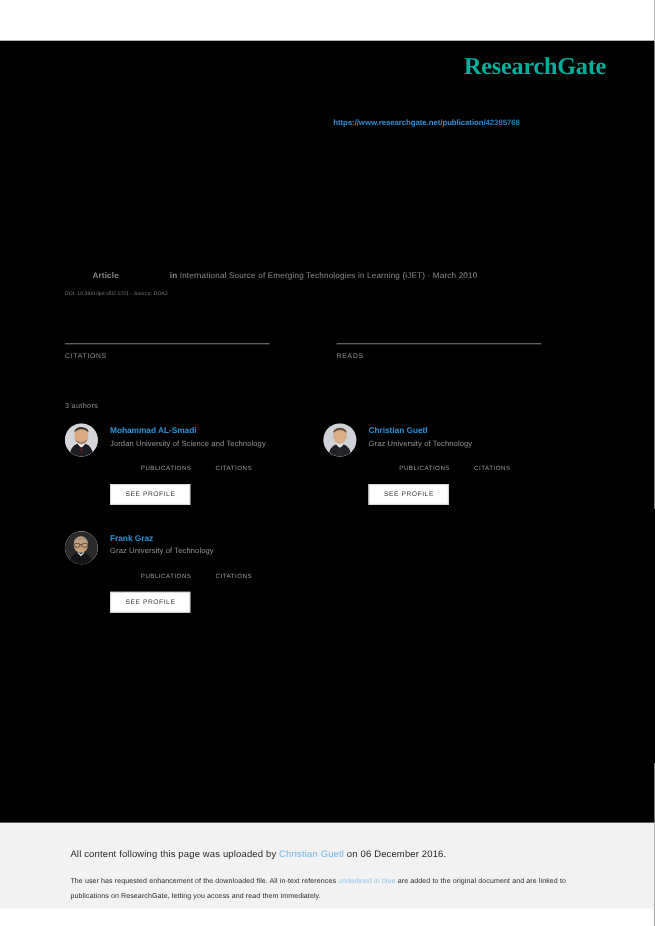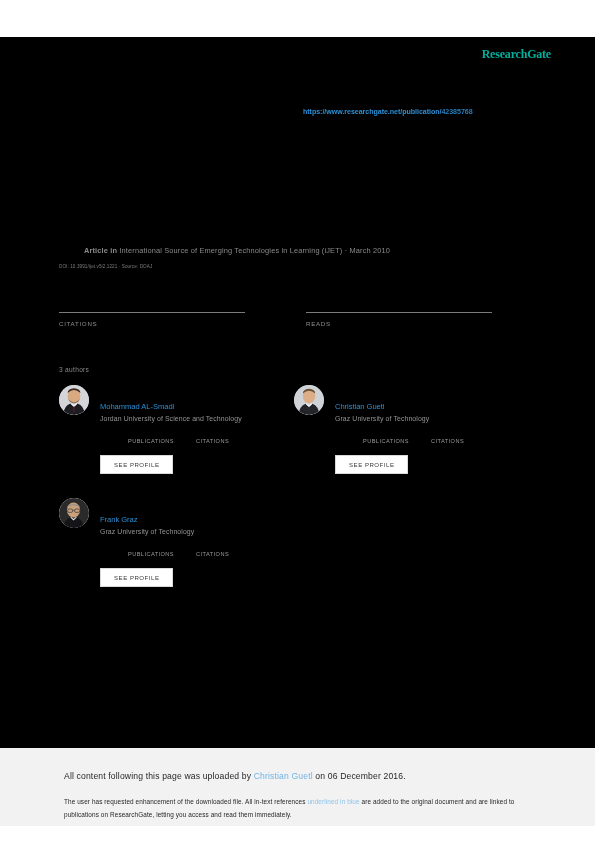--- a/index.html
+++ b/index.html
@@ -37,21 +37,21 @@
     height: 711px;
     background: #000000;
   }
 
   
   .rg-logo {
     position: absolute;
     top: 47px;
     right: 44px;
     font-family: "Liberation Serif", serif;
-    font-size: 12px;
+    font-size: 22px;
     font-weight: 700;
     color: #00b09b;
     letter-spacing: -0.2px;
   }
 
   
   .url-line {
     position: absolute;
     top: 108px;
     left: 303px;
@@ -87,21 +87,21 @@
   .article-line {
     position: absolute;
     top: 246px;
     left: 59px;
     font-size: 7.4px;
     color: #8a8a8a;
     letter-spacing: 0.15px;
     white-space: nowrap;
   }
   .article-line .lbl { font-weight: 700; color: #8a8a8a; margin-left: 25px; }
-  .article-line .ital { font-weight: 700; }
+  .article-line .ital { font-weight: 700; margin-left: 44px; }
 
   .doi-line {
     position: absolute;
     top: 264px;
     left: 59px;
     font-size: 4.6px;
     color: #7d7d7d;
     letter-spacing: 0.1px;
     white-space: nowrap;
   }
@@ -170,26 +170,25 @@
     margin-right: 11px;
     overflow: hidden;
     position: relative;
     background: #d8d8d8;
   }
   .avatar svg { display: block; width: 30px; height: 30px; }
 
   .author-info { padding-top: 2px; }
   .author-name {
     font-size: 7.6px;
-    font-weight: 400;
+    font-weight: 700;
     color: #2d8fd5;
     letter-spacing: -0.05px;
     margin-bottom: 4px;
     white-space: nowrap;
-    margin-top: 15px;
   }
   .author-affil {
     font-size: 6.9px;
     color: #949494;
     letter-spacing: 0.1px;
     margin-bottom: 8px;
     white-space: nowrap;
   }
   .author-metrics {
     display: flex;

